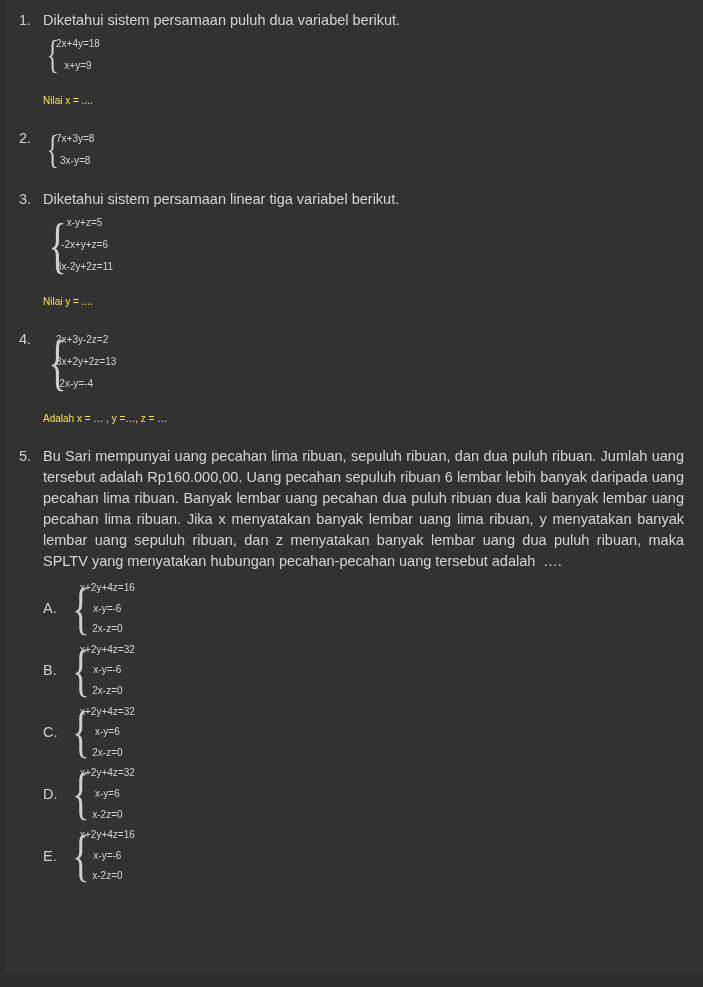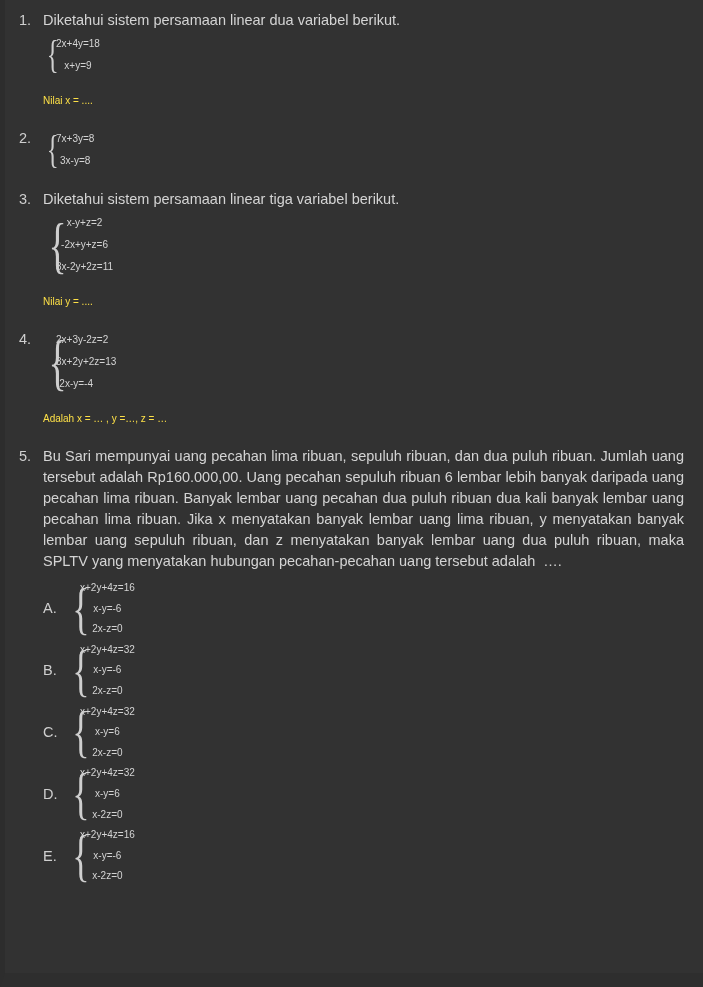--- a/index.html
+++ b/index.html
@@ -122,21 +122,21 @@
   .choice .sys-brace.n3 > span { font-size: 58px; }
 </style>
 </head>
 <body>
 
 <div id="page">
   <div id="sheet">
 
     <div class="q">
       <div class="q-num">1.</div>
-      <div class="q-stem">Diketahui sistem persamaan linear dua variabel berikut.</div>
+      <div class="q-stem">Diketahui sistem persamaan puluh dua variabel berikut.</div>
       <div class="sys">
         <div class="sys-brace n2">
             <span>{</span>
           </div>
         <div class="sys-eqs center">
           <div class="eq">2x+4y=18</div>
           <div class="eq">x+y=9</div>
         </div>
       </div>
       <div class="q-tail">Nilai x = ....</div>
@@ -156,21 +156,21 @@
     </div>
 
     <div class="q" style="margin-top:17px;">
       <div class="q-num">3.</div>
       <div class="q-stem">Diketahui sistem persamaan linear tiga variabel berikut.</div>
       <div class="sys">
         <div class="sys-brace n3">
             <span>{</span>
           </div>
         <div class="sys-eqs center">
-          <div class="eq">x-y+z=2</div>
+          <div class="eq">x-y+z=5</div>
           <div class="eq">-2x+y+z=6</div>
           <div class="eq">3x-2y+2z=11</div>
         </div>
       </div>
       <div class="q-tail">Nilai y = ....</div>
     </div>
 
     <div class="q" style="margin-top:17px;">
       <div class="q-num">4.</div>
       <div class="sys">

